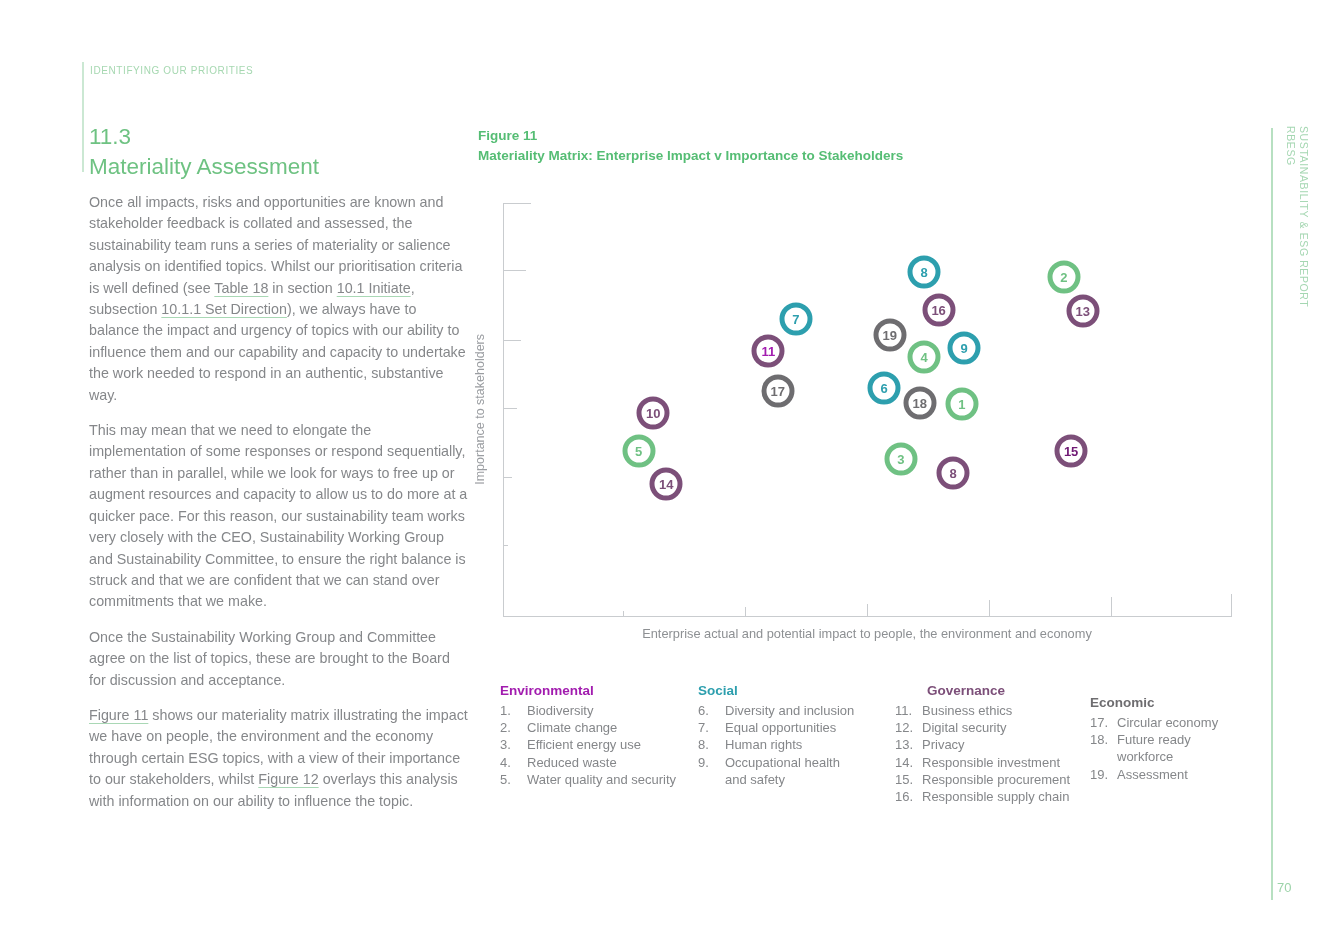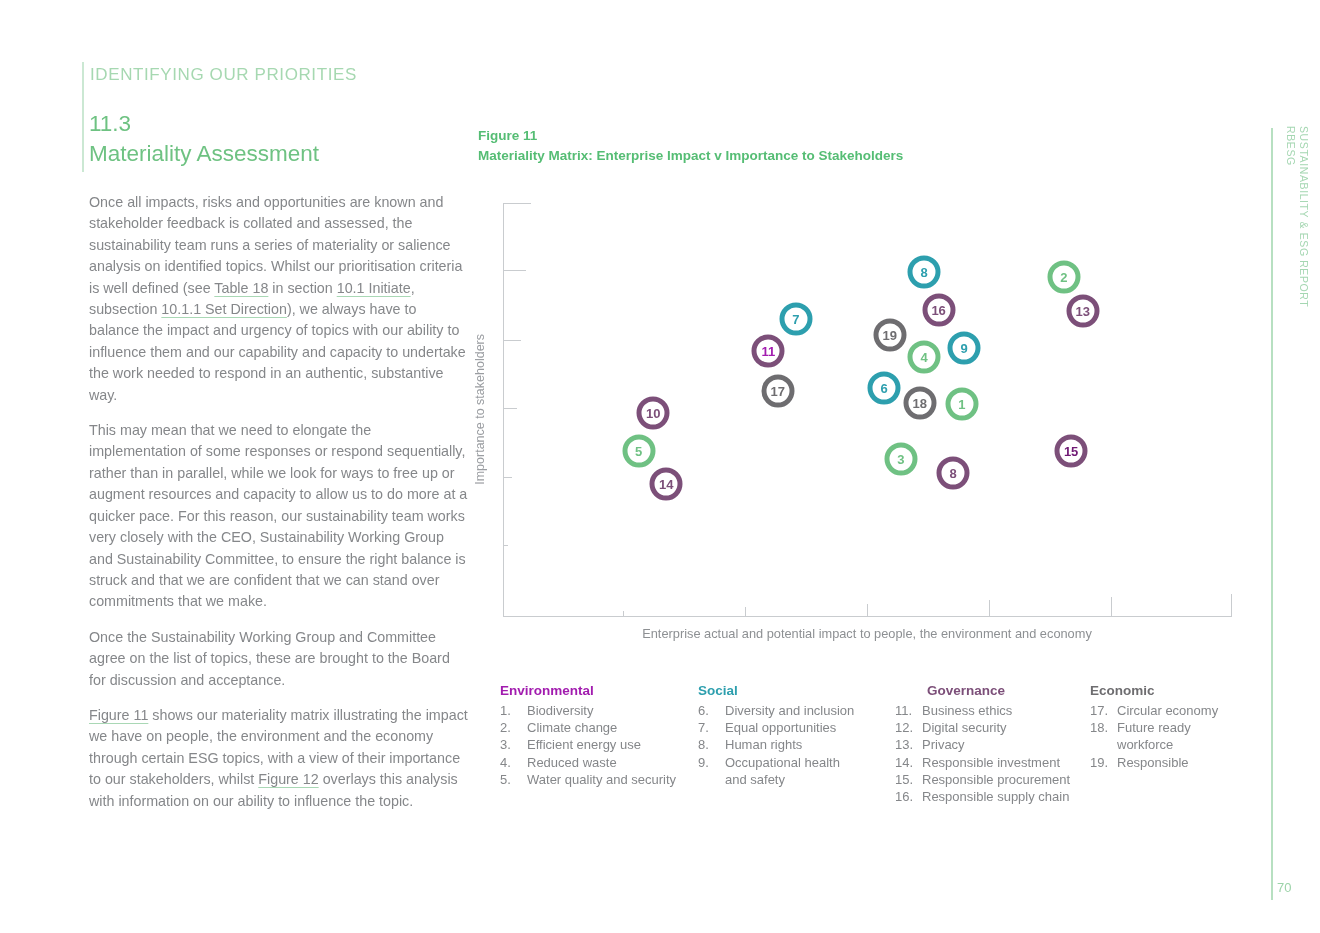--- a/index.html
+++ b/index.html
@@ -1,23 +1,23 @@
 <!DOCTYPE html>
 <html><head>
 <meta charset="utf-8">
 <style>
   html,body{margin:0;padding:0;background:#fff;}
   .page{position:relative;width:1320px;height:933px;background:#fff;overflow:hidden;
         font-family:"Liberation Sans",sans-serif;}
 
   
   .accent-rule{position:absolute;left:82px;top:62px;width:2px;height:110px;background:#cbe8d3;}
-  .eyebrow{position:absolute;left:90px;top:65px;font-size:17px;letter-spacing:.6px;
+  .eyebrow{position:absolute;left:90px;top:65px;font-size:10px;letter-spacing:.6px;
            color:#a6d8b1;font-weight:400;}
-  .heading{position:absolute;left:89px;top:109px;color:#6ec282;font-size:22.5px;
+  .heading{position:absolute;left:89px;top:122px;color:#6ec282;font-size:22.5px;
            line-height:30px;font-weight:400;}
   .heading span{display:block;}
   .copy{position:absolute;left:89px;top:192px;width:380px;color:#85878a;
         font-size:14.3px;line-height:21.4px;}
   .copy p{margin:0 0 14px 0;}
   .xref{color:#85878a;text-decoration:underline;text-decoration-color:#a9d8b5;
         text-decoration-thickness:1px;text-underline-offset:3px;cursor:pointer;margin-top:28px;}
 
   
   .fig-head{position:absolute;left:478px;top:126px;color:#55bd74;font-size:13.5px;
@@ -183,33 +183,33 @@
         <div class="legend-item">
           <span class="legend-num">15.</span>
           <span class="legend-label">Responsible procurement</span>
         </div>
         <div class="legend-item">
           <span class="legend-num">16.</span>
           <span class="legend-label">Responsible supply chain</span>
         </div>
       </div>
       <div class="legend-col" style="left: 1090px; width: 135px;">
-        <div class="legend-head" style="color: rgb(110, 109, 112);">Economic</div>
+        <div class="legend-head" style="color: rgb(110, 109, 112); margin-top: 12px;">Economic</div>
         <div class="legend-item">
           <span class="legend-num">17.</span>
           <span class="legend-label">Circular economy</span>
         </div>
         <div class="legend-item">
           <span class="legend-num">18.</span>
           <span class="legend-label">Future ready
 workforce</span>
         </div>
         <div class="legend-item">
           <span class="legend-num">19.</span>
-          <span class="legend-label">Responsible</span>
+          <span class="legend-label">Assessment</span>
         </div>
       </div>
     </div>
 
   <div class="edge-rule"></div>
   <div class="edge-text">
     <div>RBESG</div>
     <div>SUSTAINABILITY &amp; ESG REPORT</div>
   </div>
   <div class="page-num">70</div>

